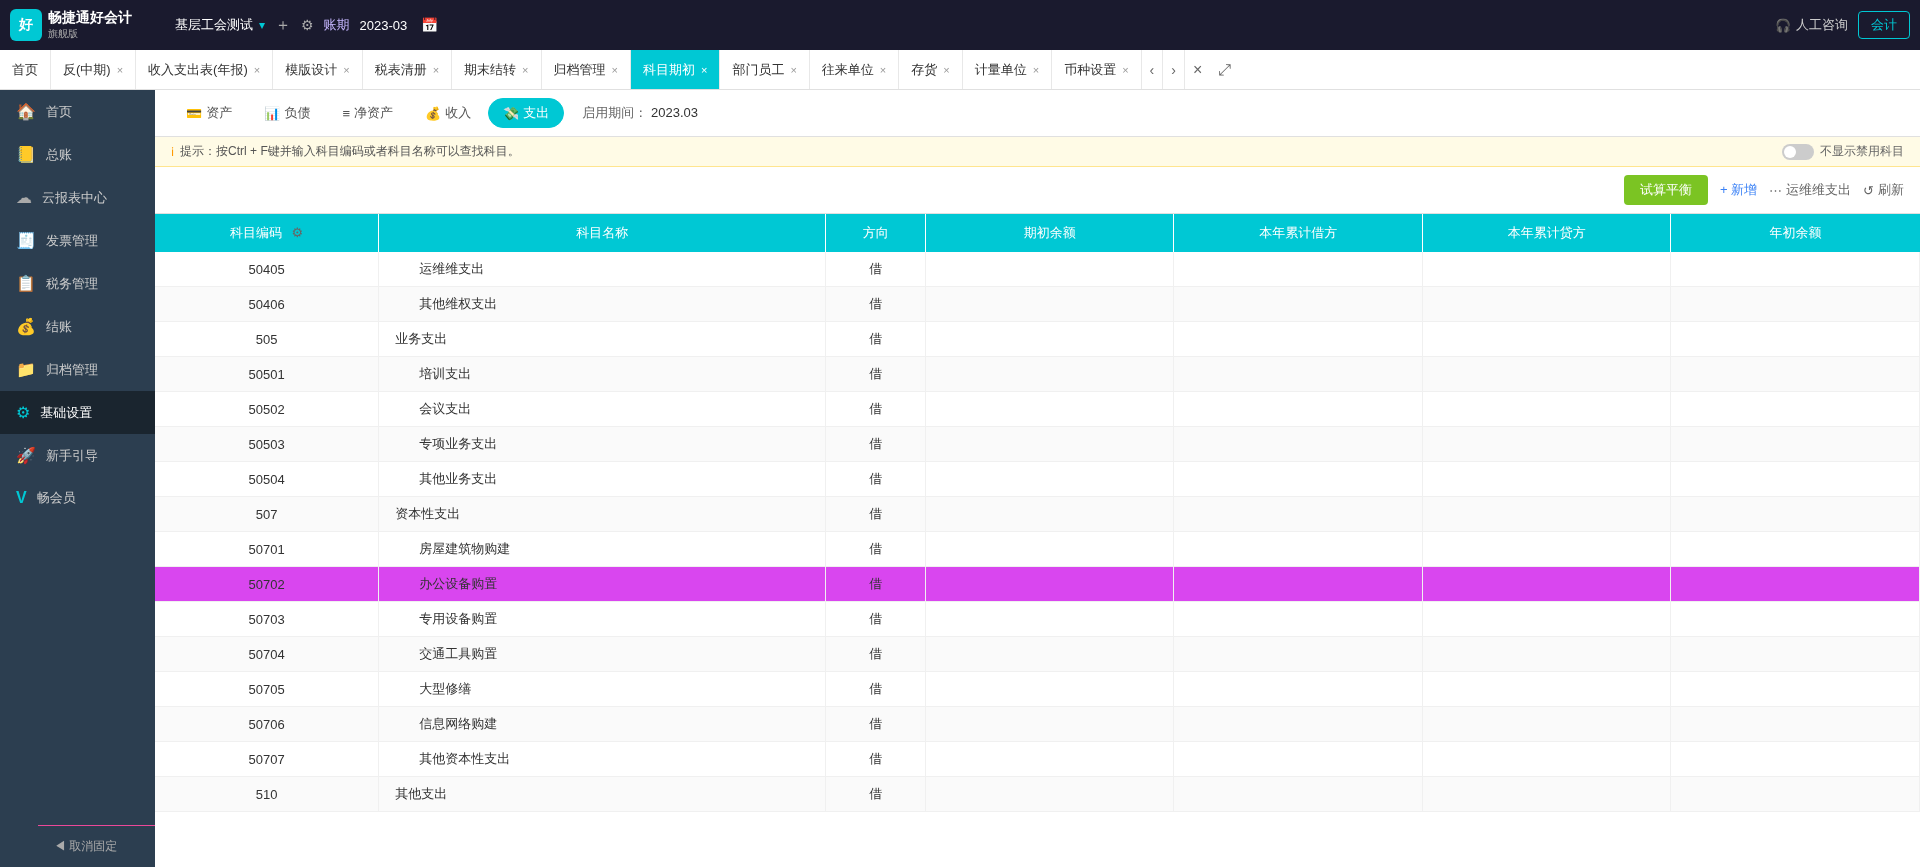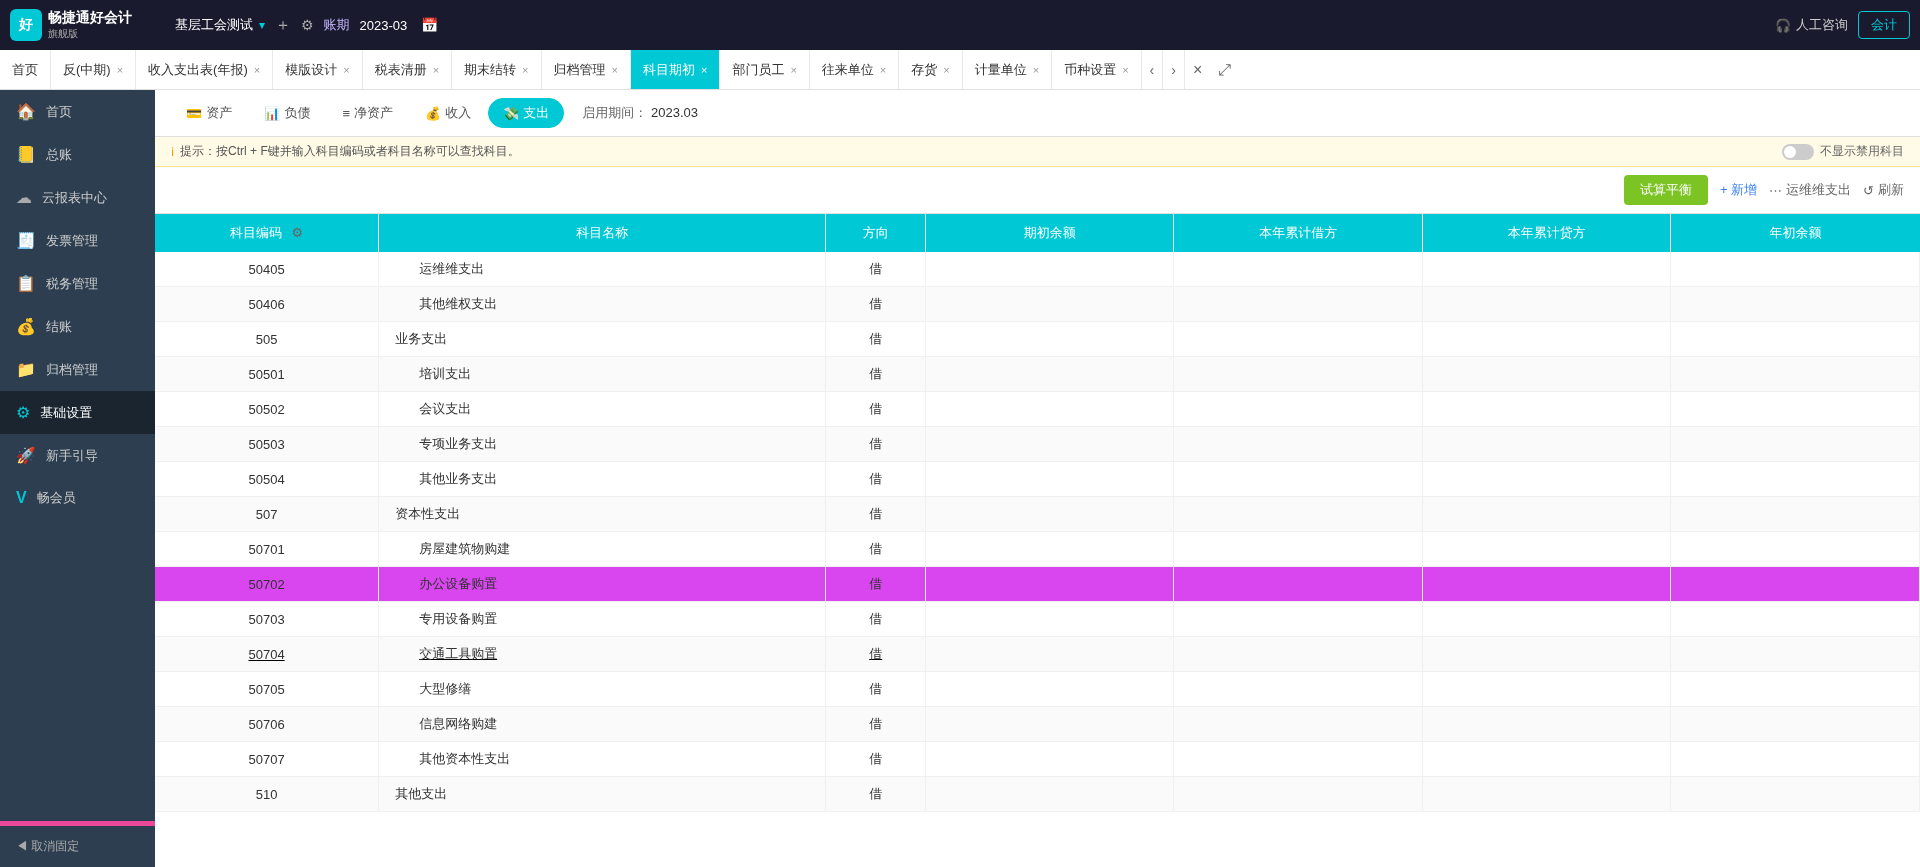--- a/index.html
+++ b/index.html
@@ -27,21 +27,21 @@
     .tab-close-all { padding: 0 8px; height: 40px; display: flex; align-items: center; cursor: pointer; color: #666; font-size: 16px; }
     .tab-expand { padding: 0 8px; height: 40px; display: flex; align-items: center; cursor: pointer; color: #666; font-size: 16px; }
 
     
     .layout { display: flex; height: calc(867px - 90px); }
     .sidebar { width: 155px; background: #2c3e50; display: flex; flex-direction: column; height: 100%; }
     .sidebar-item { display: flex; align-items: center; gap: 10px; padding: 12px 16px; color: #ccc; cursor: pointer; font-size: 13px; }
     .sidebar-item.active { background: #1a252f; color: white; }
     .sidebar-item .icon { font-size: 16px; color: #aaa; }
     .sidebar-item.active .icon { color: #00c8d4; }
-    .sidebar-bottom { margin-top: auto; padding: 12px 16px; color: #aaa; font-size: 12px; cursor: pointer; display: flex; align-items: center; gap: 6px; border-top: 5px solid #ec4899; }
+    .sidebar-bottom { margin-top: auto; padding: 12px 16px; color: #aaa; font-size: 12px; cursor: pointer; display: flex; align-items: center; gap: 6px; border-top: 1px solid #ec4899; margin-left: 38px; }
 
     
     .main { flex: 1; display: flex; flex-direction: column; overflow: hidden; background: #f5f6fa; }
 
     
     .sub-tab-bar { background: white; border-bottom: 1px solid #e0e0e0; padding: 8px 16px; display: flex; align-items: center; gap: 2px; }
     .sub-tab { display: flex; align-items: center; gap: 4px; padding: 5px 14px; border-radius: 20px; font-size: 13px; color: #555; cursor: pointer; border: 1px solid transparent; }
     .sub-tab.active { background: #00c8d4; color: white; border-color: #00c8d4; }
     .sub-tab .tab-icon { font-size: 13px; }
     .period-label { margin-left: 16px; color: #666; font-size: 13px; }
@@ -377,21 +377,21 @@
             </tr>
             <tr style="background: rgb(255, 255, 255);">
               <td>50703</td>
               <td style="padding-left: 40px;">专用设备购置</td>
               <td style="text-align: center;">借</td>
               <td></td>
               <td></td>
               <td></td>
               <td></td>
             </tr>
-            <tr style="background: rgb(250, 250, 250); text-decoration: underline;">
+            <tr style="background: rgb(250, 250, 250);">
               <td>50704</td>
               <td style="padding-left: 40px;">交通工具购置</td>
               <td style="text-align: center;">借</td>
               <td></td>
               <td></td>
               <td></td>
               <td></td>
             </tr>
             <tr style="background: rgb(255, 255, 255);">
               <td>50705</td>

